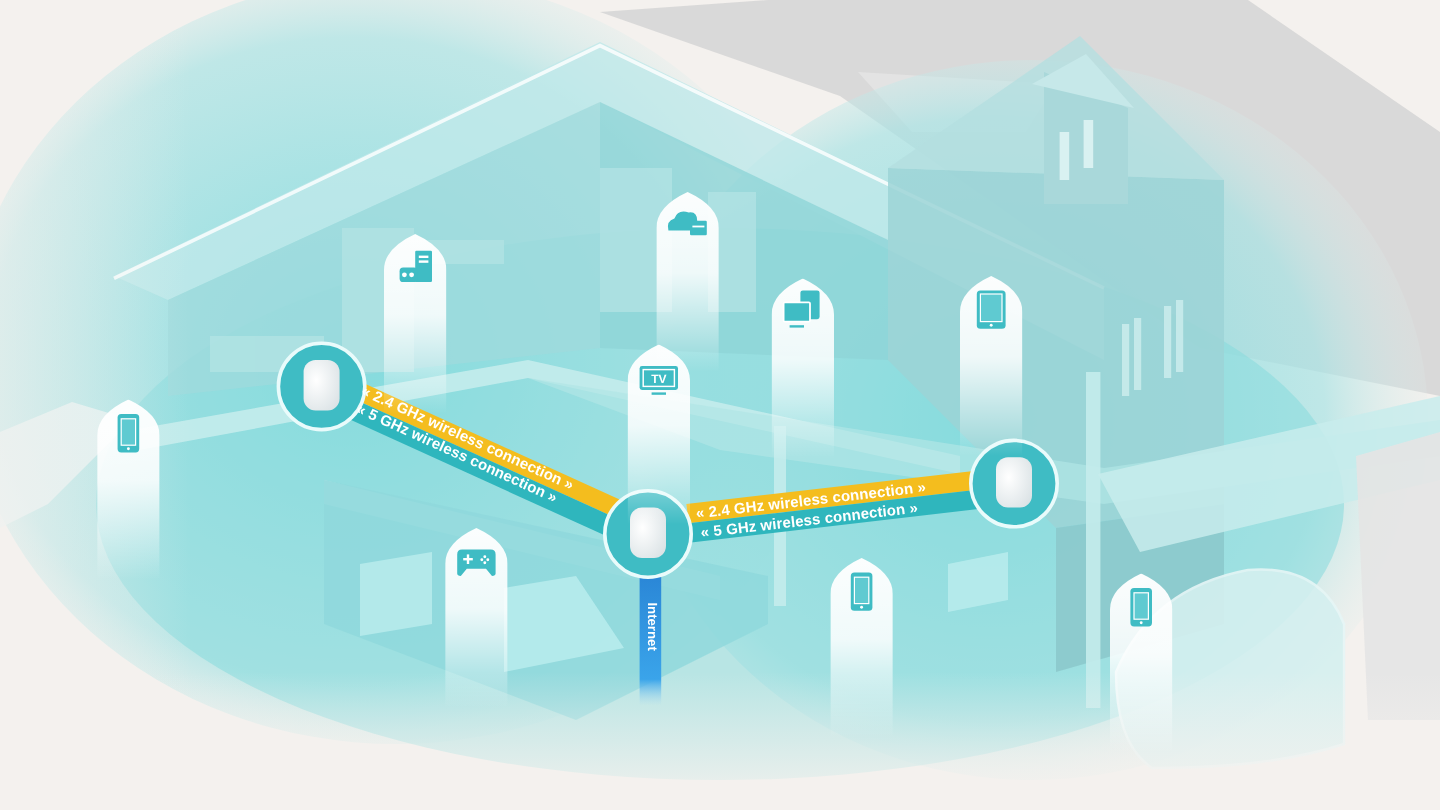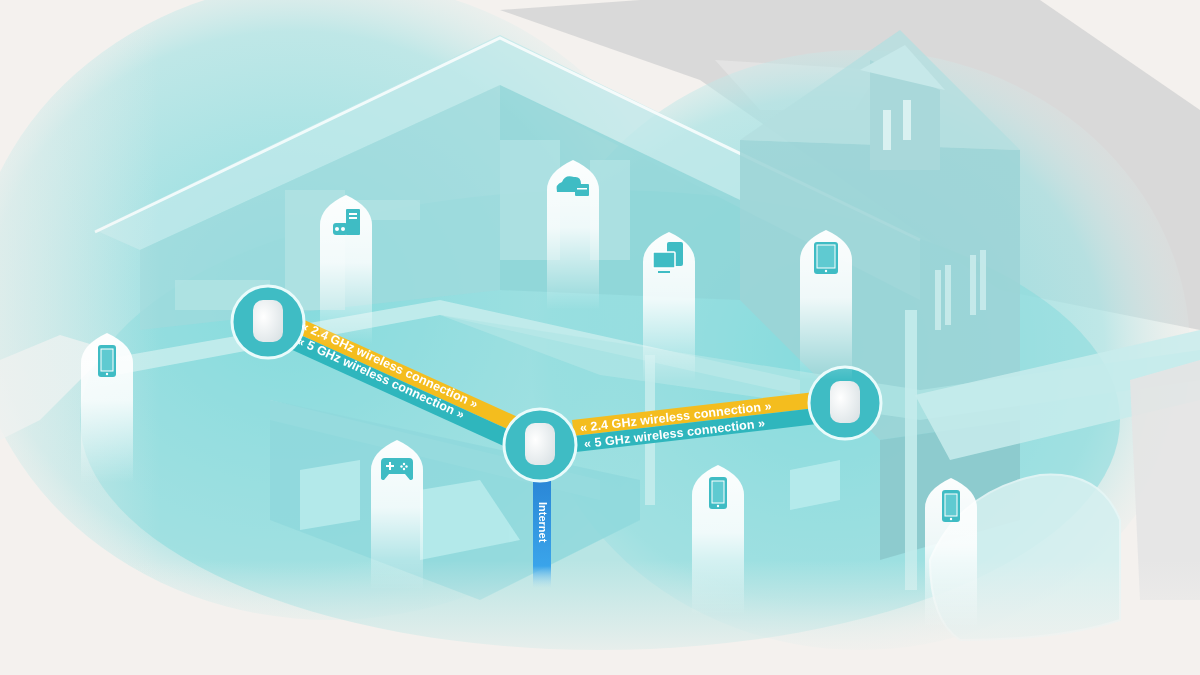--- a/index.html
+++ b/index.html
@@ -193,20 +193,31 @@
   <div class="pin" style="left:800px; top:230px;">
     <svg width="52" height="150" viewBox="0 0 52 150">
       <path d="M0,150 L0,30 Q0,12 26,0 Q52,12 52,30 L52,150 Z" fill="url(#pinGrad)"></path>
       <g>
         <rect x="14" y="12" width="24" height="32" rx="3" fill="#3fbcc4"></rect>
         <rect x="17" y="15" width="18" height="23" fill="#5fcad1" stroke="#fff" stroke-width="1"></rect>
         <circle cx="26" cy="41" r="1.2" fill="#fff"></circle>
       </g>
     </svg>
   </div>
+  <div class="pin" style="left:523px; top:287px;">
+    <svg width="52" height="150" viewBox="0 0 52 150">
+      <path d="M0,150 L0,30 Q0,12 26,0 Q52,12 52,30 L52,150 Z" fill="url(#pinGrad)"></path>
+      <g>
+        <rect x="10" y="18" width="32" height="20" rx="2" fill="#3fbcc4"></rect>
+        <rect x="13" y="21" width="26" height="14" fill="none" stroke="#fff" stroke-width="1.2"></rect>
+        <text x="26" y="32" text-anchor="middle" fill="#fff" font-size="10" font-weight="bold" font-family="Liberation Sans, sans-serif">TV</text>
+        <rect x="20" y="40" width="12" height="2" fill="#3fbcc4"></rect>
+      </g>
+    </svg>
+  </div>
   <div class="pin" style="left:81px; top:333px;">
     <svg width="52" height="150" viewBox="0 0 52 150">
       <path d="M0,150 L0,30 Q0,12 26,0 Q52,12 52,30 L52,150 Z" fill="url(#pinGrad)"></path>
       <g>
         <rect x="17" y="12" width="18" height="32" rx="3" fill="#3fbcc4"></rect>
         <rect x="20" y="16" width="12" height="22" fill="#5fcad1" stroke="#fff" stroke-width="1"></rect>
         <circle cx="26" cy="41" r="1.2" fill="#fff"></circle>
       </g>
     </svg>
   </div>

